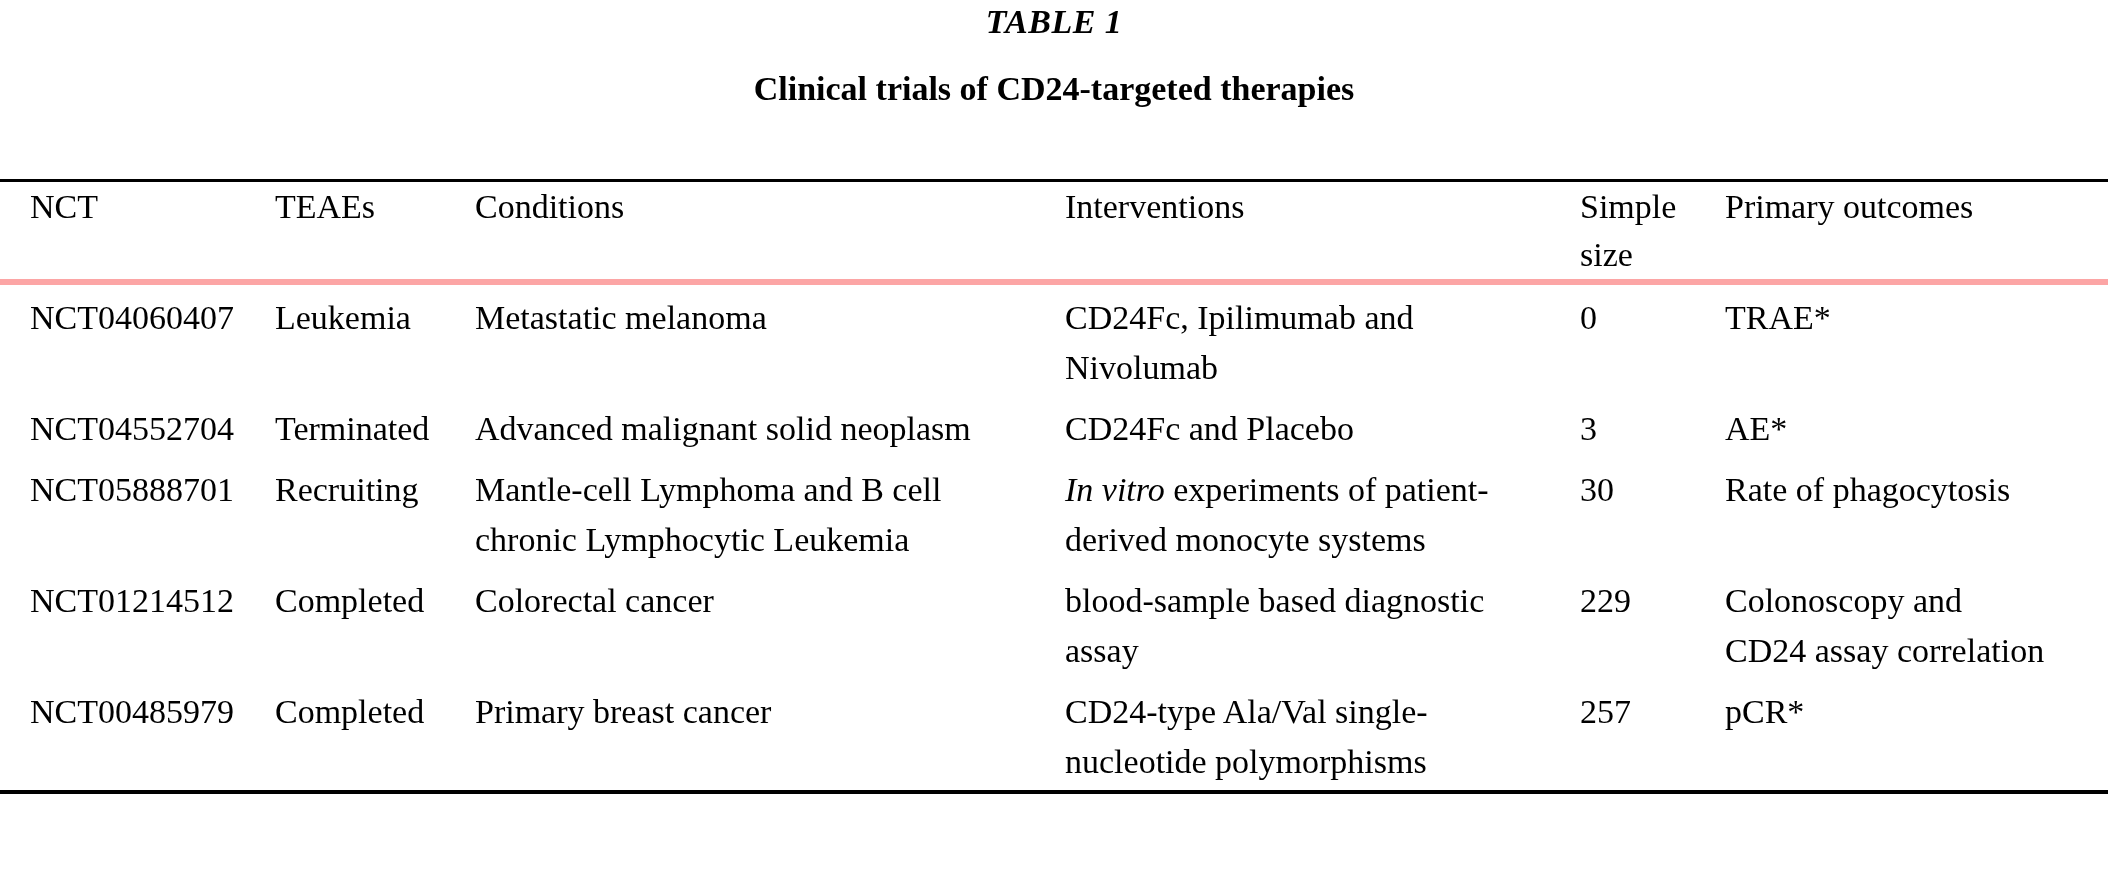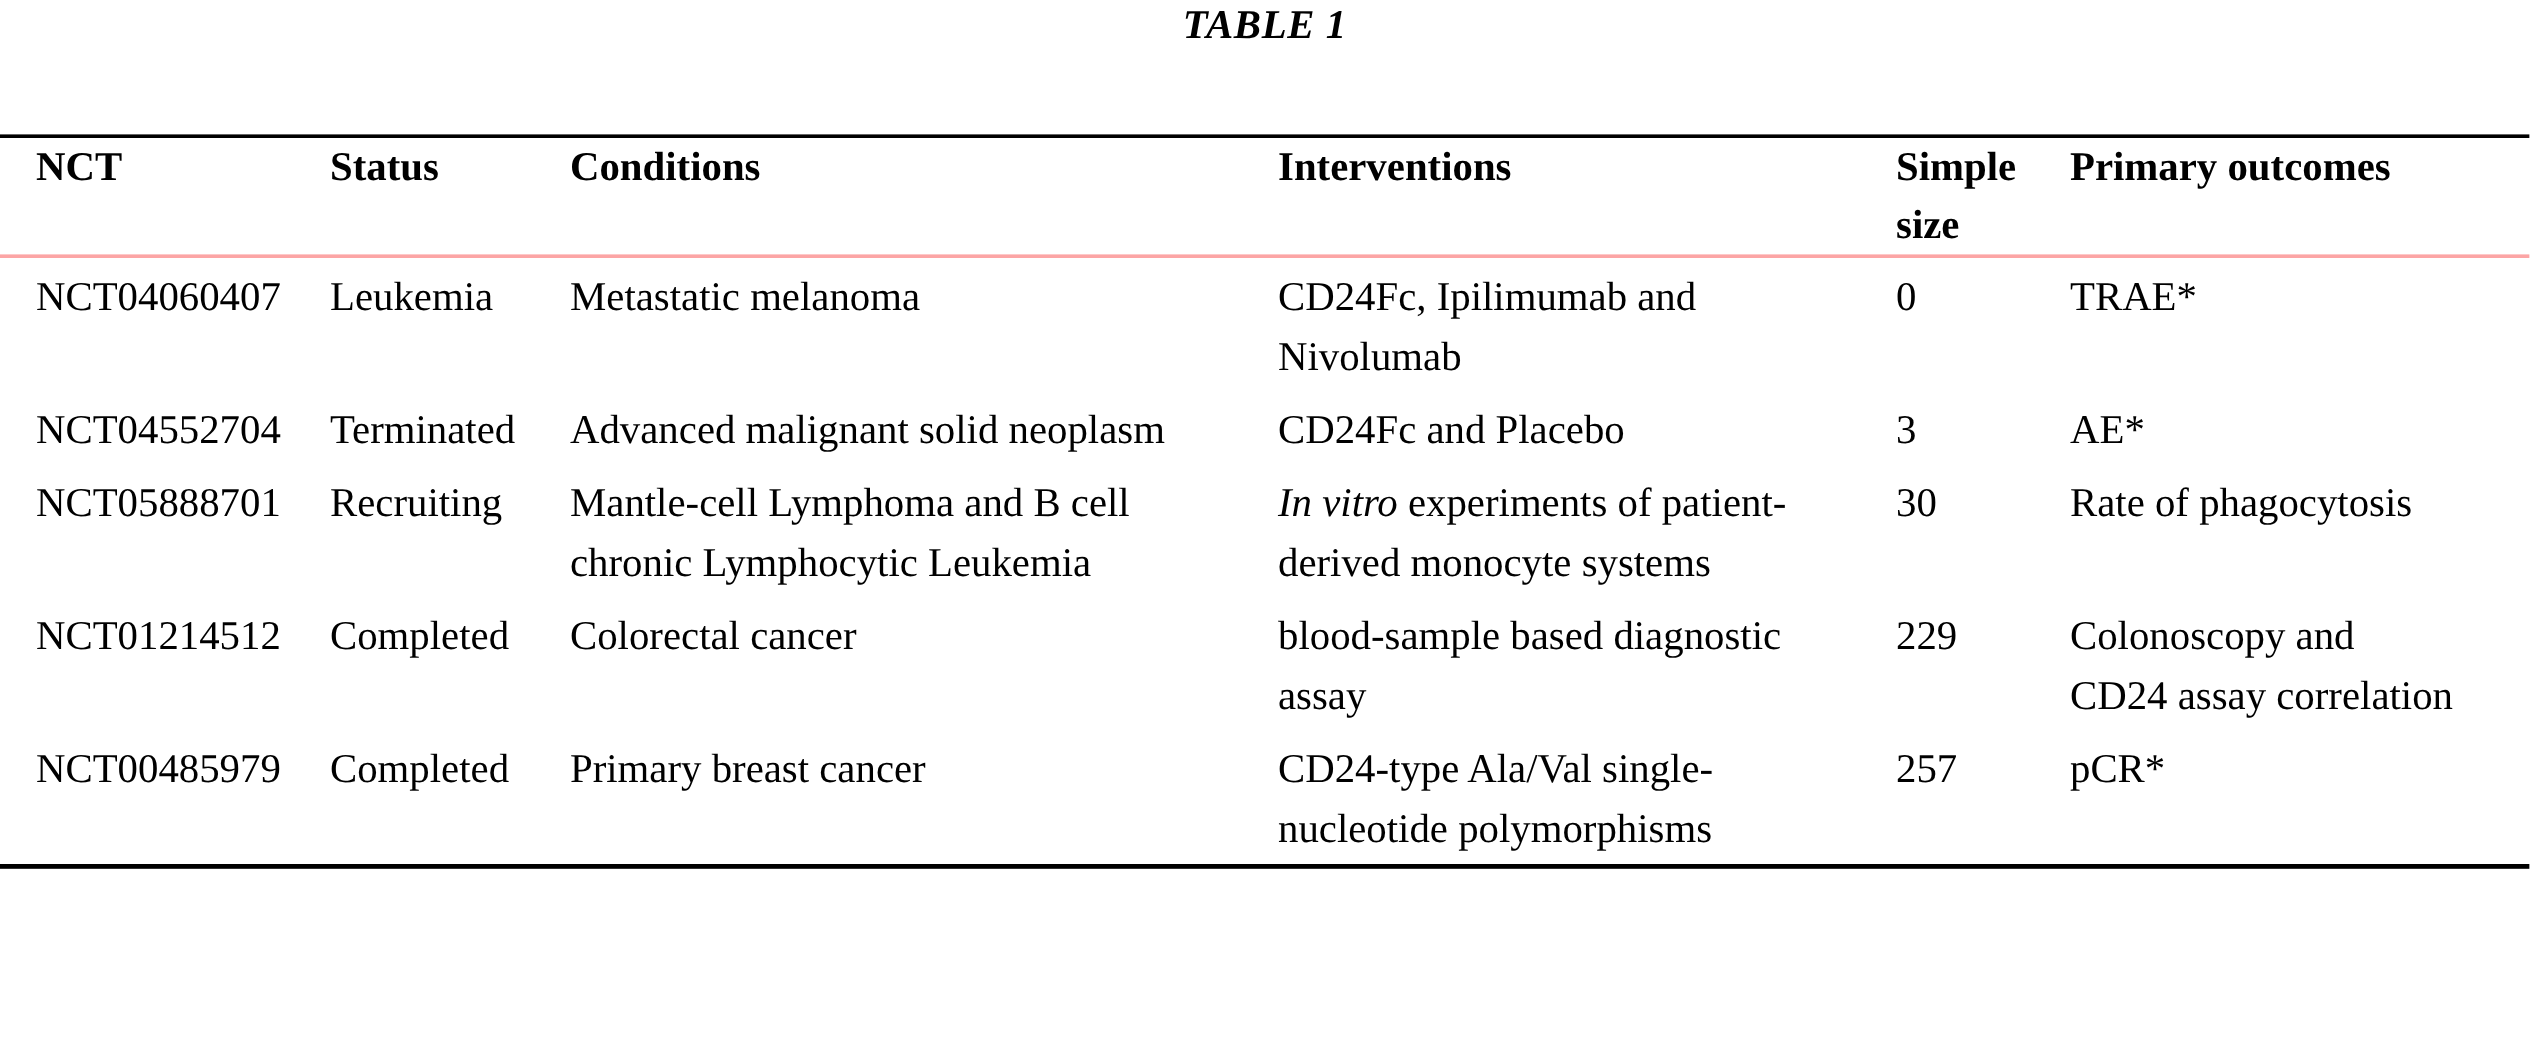--- a/index.html
+++ b/index.html
@@ -38,26 +38,26 @@
   table.trials {
     width: 2108px;
     table-layout: fixed;
     border-collapse: collapse;
     margin-top: 70px;
     border-top: 3px solid #000000;
     border-bottom: 4px solid #000000;
   }
   table.trials thead th {
     text-align: left;
-    font-weight: bold;
+    font-weight: normal;
     font-size: 34px;
     line-height: 48px;
     vertical-align: top;
     padding: 1px 10px 0 0;
-    border-bottom: 3px solid #fca5a5;
+    border-bottom: 6px solid #fca5a5;
     white-space: pre;
   }
   table.trials tbody td {
     font-size: 34px;
     line-height: 50px;
     vertical-align: top;
     padding: 8px 10px 3px 0;
     white-space: pre;
   }
   table.trials th:first-child,
@@ -72,34 +72,35 @@
     white-space: pre;
   }
 </style>
 </head>
 <body>
 
 <div class="page">
 
   <div class="title">TABLE 1</div>
 
+  <div class="subtitle">Clinical trials of CD24-targeted therapies</div>
 
   <table class="trials">
     <colgroup>
       <col style="width:275px">
       <col style="width:200px">
       <col style="width:590px">
       <col style="width:515px">
       <col style="width:145px">
       <col style="width:383px">
     </colgroup>
     <thead>
       <tr>
           <th>NCT</th>
-          <th>Status</th>
+          <th>TEAEs</th>
           <th>Conditions</th>
           <th>Interventions</th>
           <th>Simple
 size</th>
           <th>Primary outcomes</th>
         </tr>
     </thead>
     <tbody>
         <tr>
           <td>NCT04060407</td>

